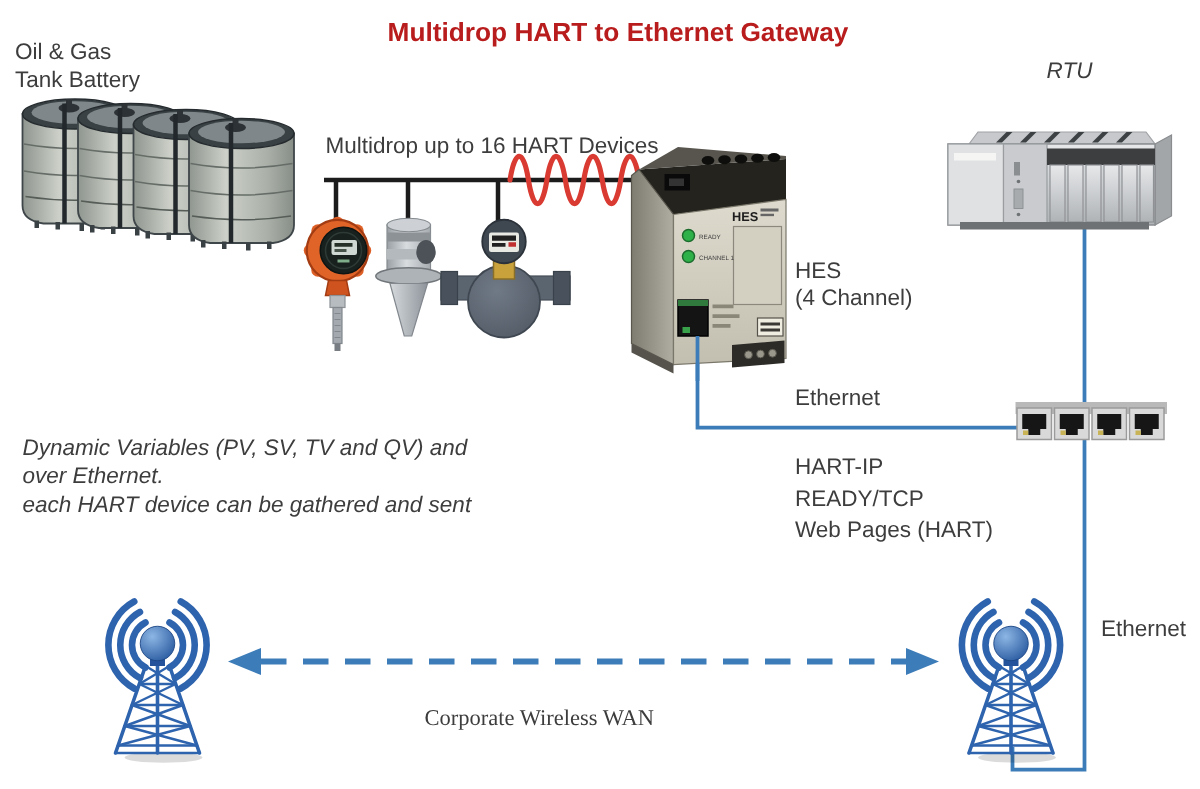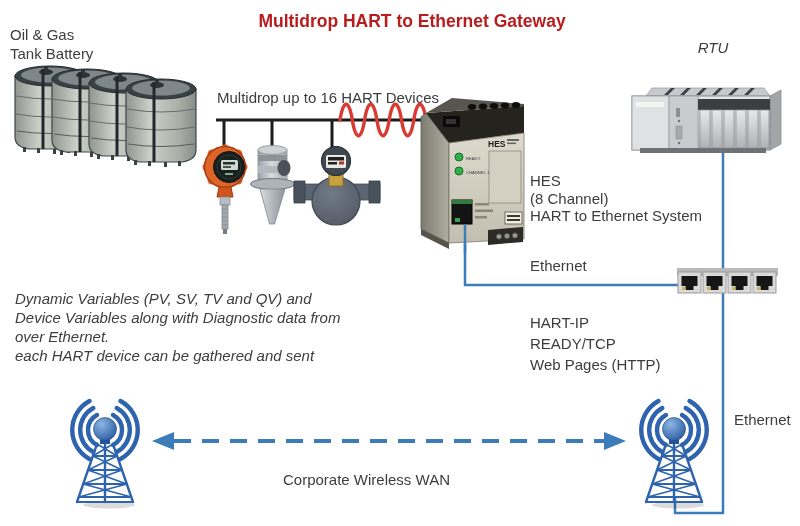--- a/index.html
+++ b/index.html
@@ -5,24 +5,24 @@
   html,body{margin:0;padding:0;background:#fff;}
   #canvas{position:relative;width:800px;height:526px;background:#ffffff;overflow:hidden;
           font-family:"Liberation Sans","DejaVu Sans",sans-serif;color:var(--text,#3d3d3d);}
   .lbl{position:absolute;font-size:15px;line-height:19px;white-space:nowrap;color:var(--text,#3d3d3d);}
   .center{text-align:left;}
   #title{top:12px;left:17px;width:790px;text-align:center;font-size:17.5px;font-weight:bold;color:#b91c1c;}
   #tank-label{top:25px;left:10px;width:144px;}
   #multidrop-label{top:68px;left:217px;margin-top:20px;}
   #hes-label{top:172px;left:530px;line-height:17.5px;}
   #ethernet-top-label{top:256px;left:530px;}
-  #protocols-label{top:312px;left:530px;line-height:21px;}
+  #protocols-label{top:301px;left:530px;line-height:21px;}
   #rtu-label{top:38px;left:630px;width:166px;text-align:center;font-style:italic;}
   #ethernet-right-label{top:410px;left:734px;}
-  #wan-label{top:470px;left:283px;}
+  #wan-label{top:470px;left:283px;font-family:Liberation Serif, serif;}
   #description{top:289px;left:15px;line-height:19px;font-style:italic;}
   svg{position:absolute;top:0;left:0;}
   .trunk{stroke:var(--trunk,#1c1c1c);stroke-width:3;fill:none;}
   .blue{stroke:var(--ethernet_blue,#3c7cb8);stroke-width:2.5;fill:none;}
   .dashed{stroke:var(--ethernet_blue,#3c7cb8);stroke-width:4;stroke-dasharray:17 11;fill:none;}
   .arrow{fill:var(--ethernet_blue,#3c7cb8);}
   .sine{stroke:var(--hart_red,#d93a31);stroke-width:3.4;fill:none;stroke-linecap:round;}
   .tw{stroke:var(--tower_blue,#2e63ad);fill:none;stroke-linecap:round;}
   .arc{stroke:var(--tower_blue,#2e63ad);stroke-width:4.4;fill:none;stroke-linecap:round;}
 </style>
@@ -270,38 +270,36 @@
 
 <div class="lbl center" id="tank-label">
   <div>Oil &amp; Gas</div>
   <div>Tank Battery</div>
 </div>
 
 <div class="lbl" id="multidrop-label">Multidrop up to 16 HART Devices</div>
 
 <div class="lbl" id="hes-label">
   <div>HES</div>
-  <div>(8 Channel)</div>
-  <div>HART to Ethernet System</div>
+  <div>(4 Channel)</div>
 </div>
 
 <div class="lbl" id="ethernet-top-label">Ethernet</div>
 
 <div class="lbl" id="protocols-label">
   <div>HART-IP</div>
   <div>READY/TCP</div>
-  <div>Web Pages (HTTP)</div>
+  <div>Web Pages (HART)</div>
 </div>
 
 <div class="lbl" id="rtu-label">RTU</div>
 
 <div class="lbl" id="ethernet-right-label">Ethernet</div>
 
 <div class="lbl" id="wan-label">Corporate Wireless WAN</div>
 
 <div class="lbl" id="description">
   <div>Dynamic Variables (PV, SV, TV and QV) and</div>
-  <div>Device Variables along with Diagnostic data from</div>
   <div>over Ethernet.</div>
   <div>each HART device can be gathered and sent</div>
 </div>
 
 </div>
 
 </body></html>

